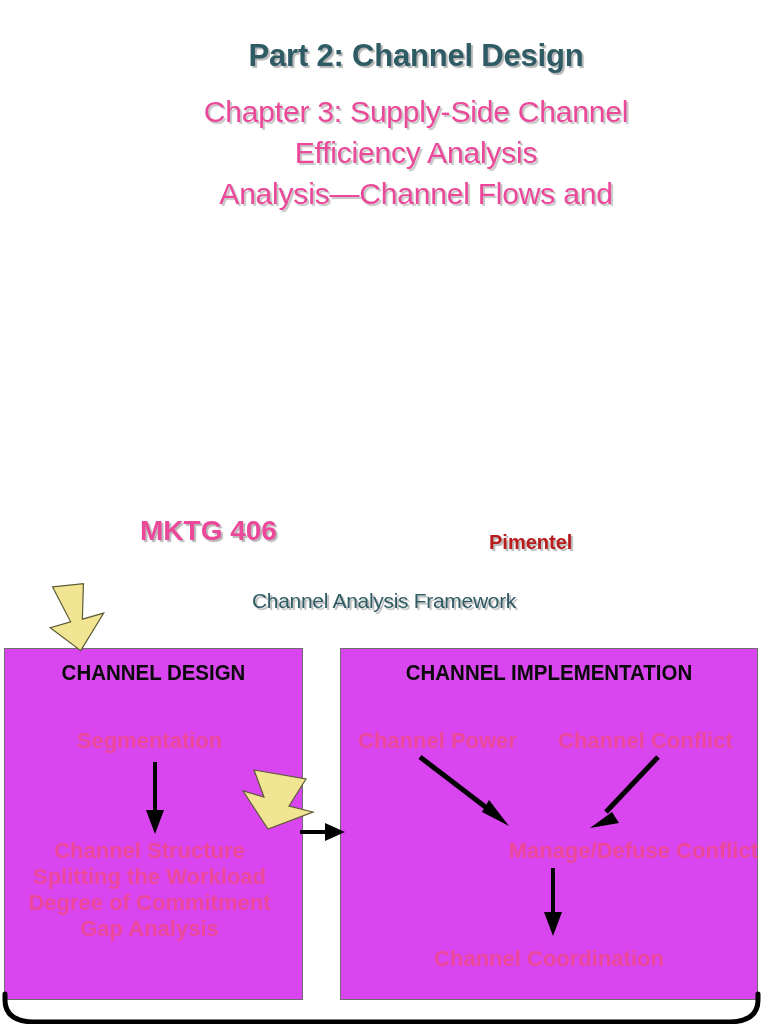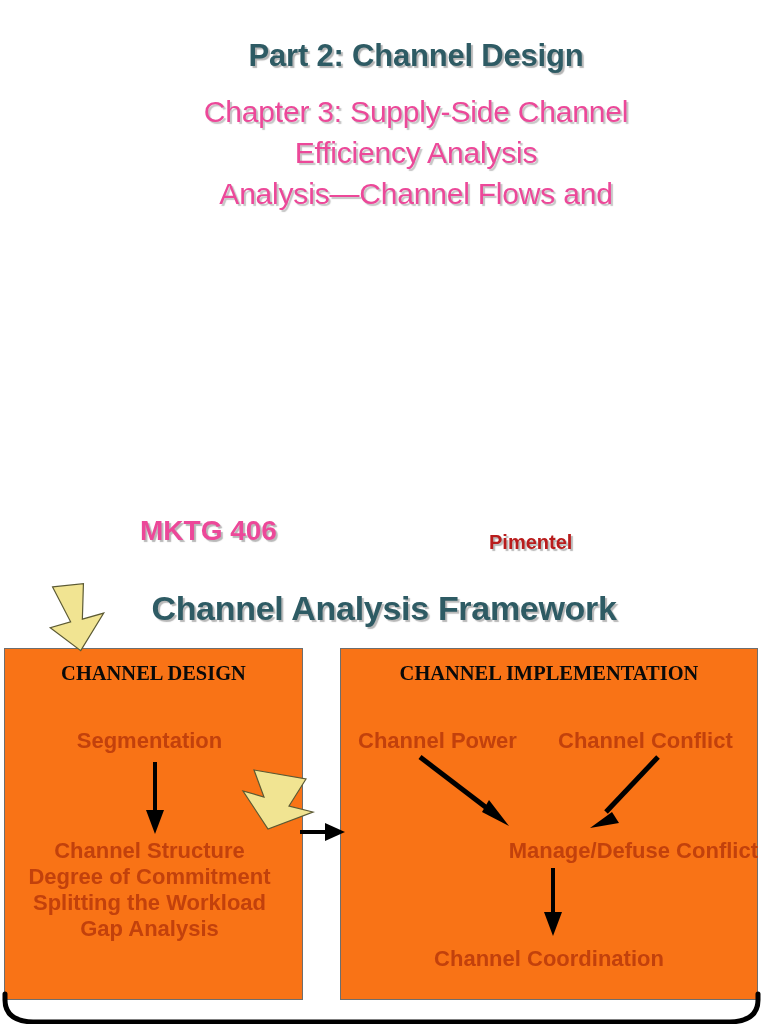--- a/index.html
+++ b/index.html
@@ -75,22 +75,22 @@
     margin-top: 16px;
   }
 
   
   .framework-heading {
     position: absolute;
     top: 589px;
     left: 0;
     width: 768px;
     text-align: center;
-    font-size: 34px;
-    font-weight: bold;
+    font-size: 21px;
+    font-weight: normal;
     color: #2e5b64;
     letter-spacing: -0.3px;
     text-shadow: 2px 2px 1px rgba(125,125,125,0.55);
   }
 
   
   .diagram {
     position: absolute;
     left: 0;
     top: 0;
@@ -101,45 +101,44 @@
     position: absolute;
     left: 0;
     top: 0;
     width: 768px;
     height: 1024px;
     pointer-events: none;
   }
 
   .proc-box {
     position: absolute;
-    background: #f97316;
+    background: #d946ef;
     border: 1px solid #6e6e6e;
     box-sizing: border-box;
-    font-family: Liberation Serif, serif;
   }
   #box-design  { left: 4px;   top: 648px; width: 299px; height: 352px; }
   #box-impl    { left: 340px; top: 648px; width: 418px; height: 352px; }
 
   .box-title {
     position: absolute;
     left: 0;
     width: 100%;
     text-align: center;
     top: 11px;
     font-size: 22px;
     font-weight: bold;
     color: #0a0a0a;
     transform: scaleX(0.93);
     letter-spacing: 0px;
   }
 
   .node {
     position: absolute;
     font-weight: bold;
-    color: #c2410c;
+    color: #ec4899;
     white-space: nowrap;
     line-height: 1.18;
   }
 
   
   #node-segmentation {
     left: 0; width: 299px; text-align: center;
     top: 728px; font-size: 22px;
   }
   #node-structure-list {
@@ -183,22 +182,22 @@
     <div class="box-title">CHANNEL DESIGN</div>
   </div>
 
   <div class="proc-box" id="box-impl">
     <div class="box-title">CHANNEL IMPLEMENTATION</div>
   </div>
 
   <div class="node" id="node-segmentation">Segmentation</div>
   <div class="node" id="node-structure-list">
     <span class="line">Channel Structure</span>
+    <span class="line">Splitting the Workload</span>
     <span class="line">Degree of Commitment</span>
-    <span class="line">Splitting the Workload</span>
     <span class="line">Gap Analysis</span>
   </div>
 
   <div class="node" id="node-power">Channel Power</div>
   <div class="node" id="node-conflict">Channel Conflict</div>
   <div class="node" id="node-manage">Manage/Defuse Conflict</div>
   <div class="node" id="node-coord">Channel Coordination</div>
 
   <svg class="svg-layer" viewBox="0 0 768 1024" width="768" height="1024" xmlns="http://www.w3.org/2000/svg">
 

